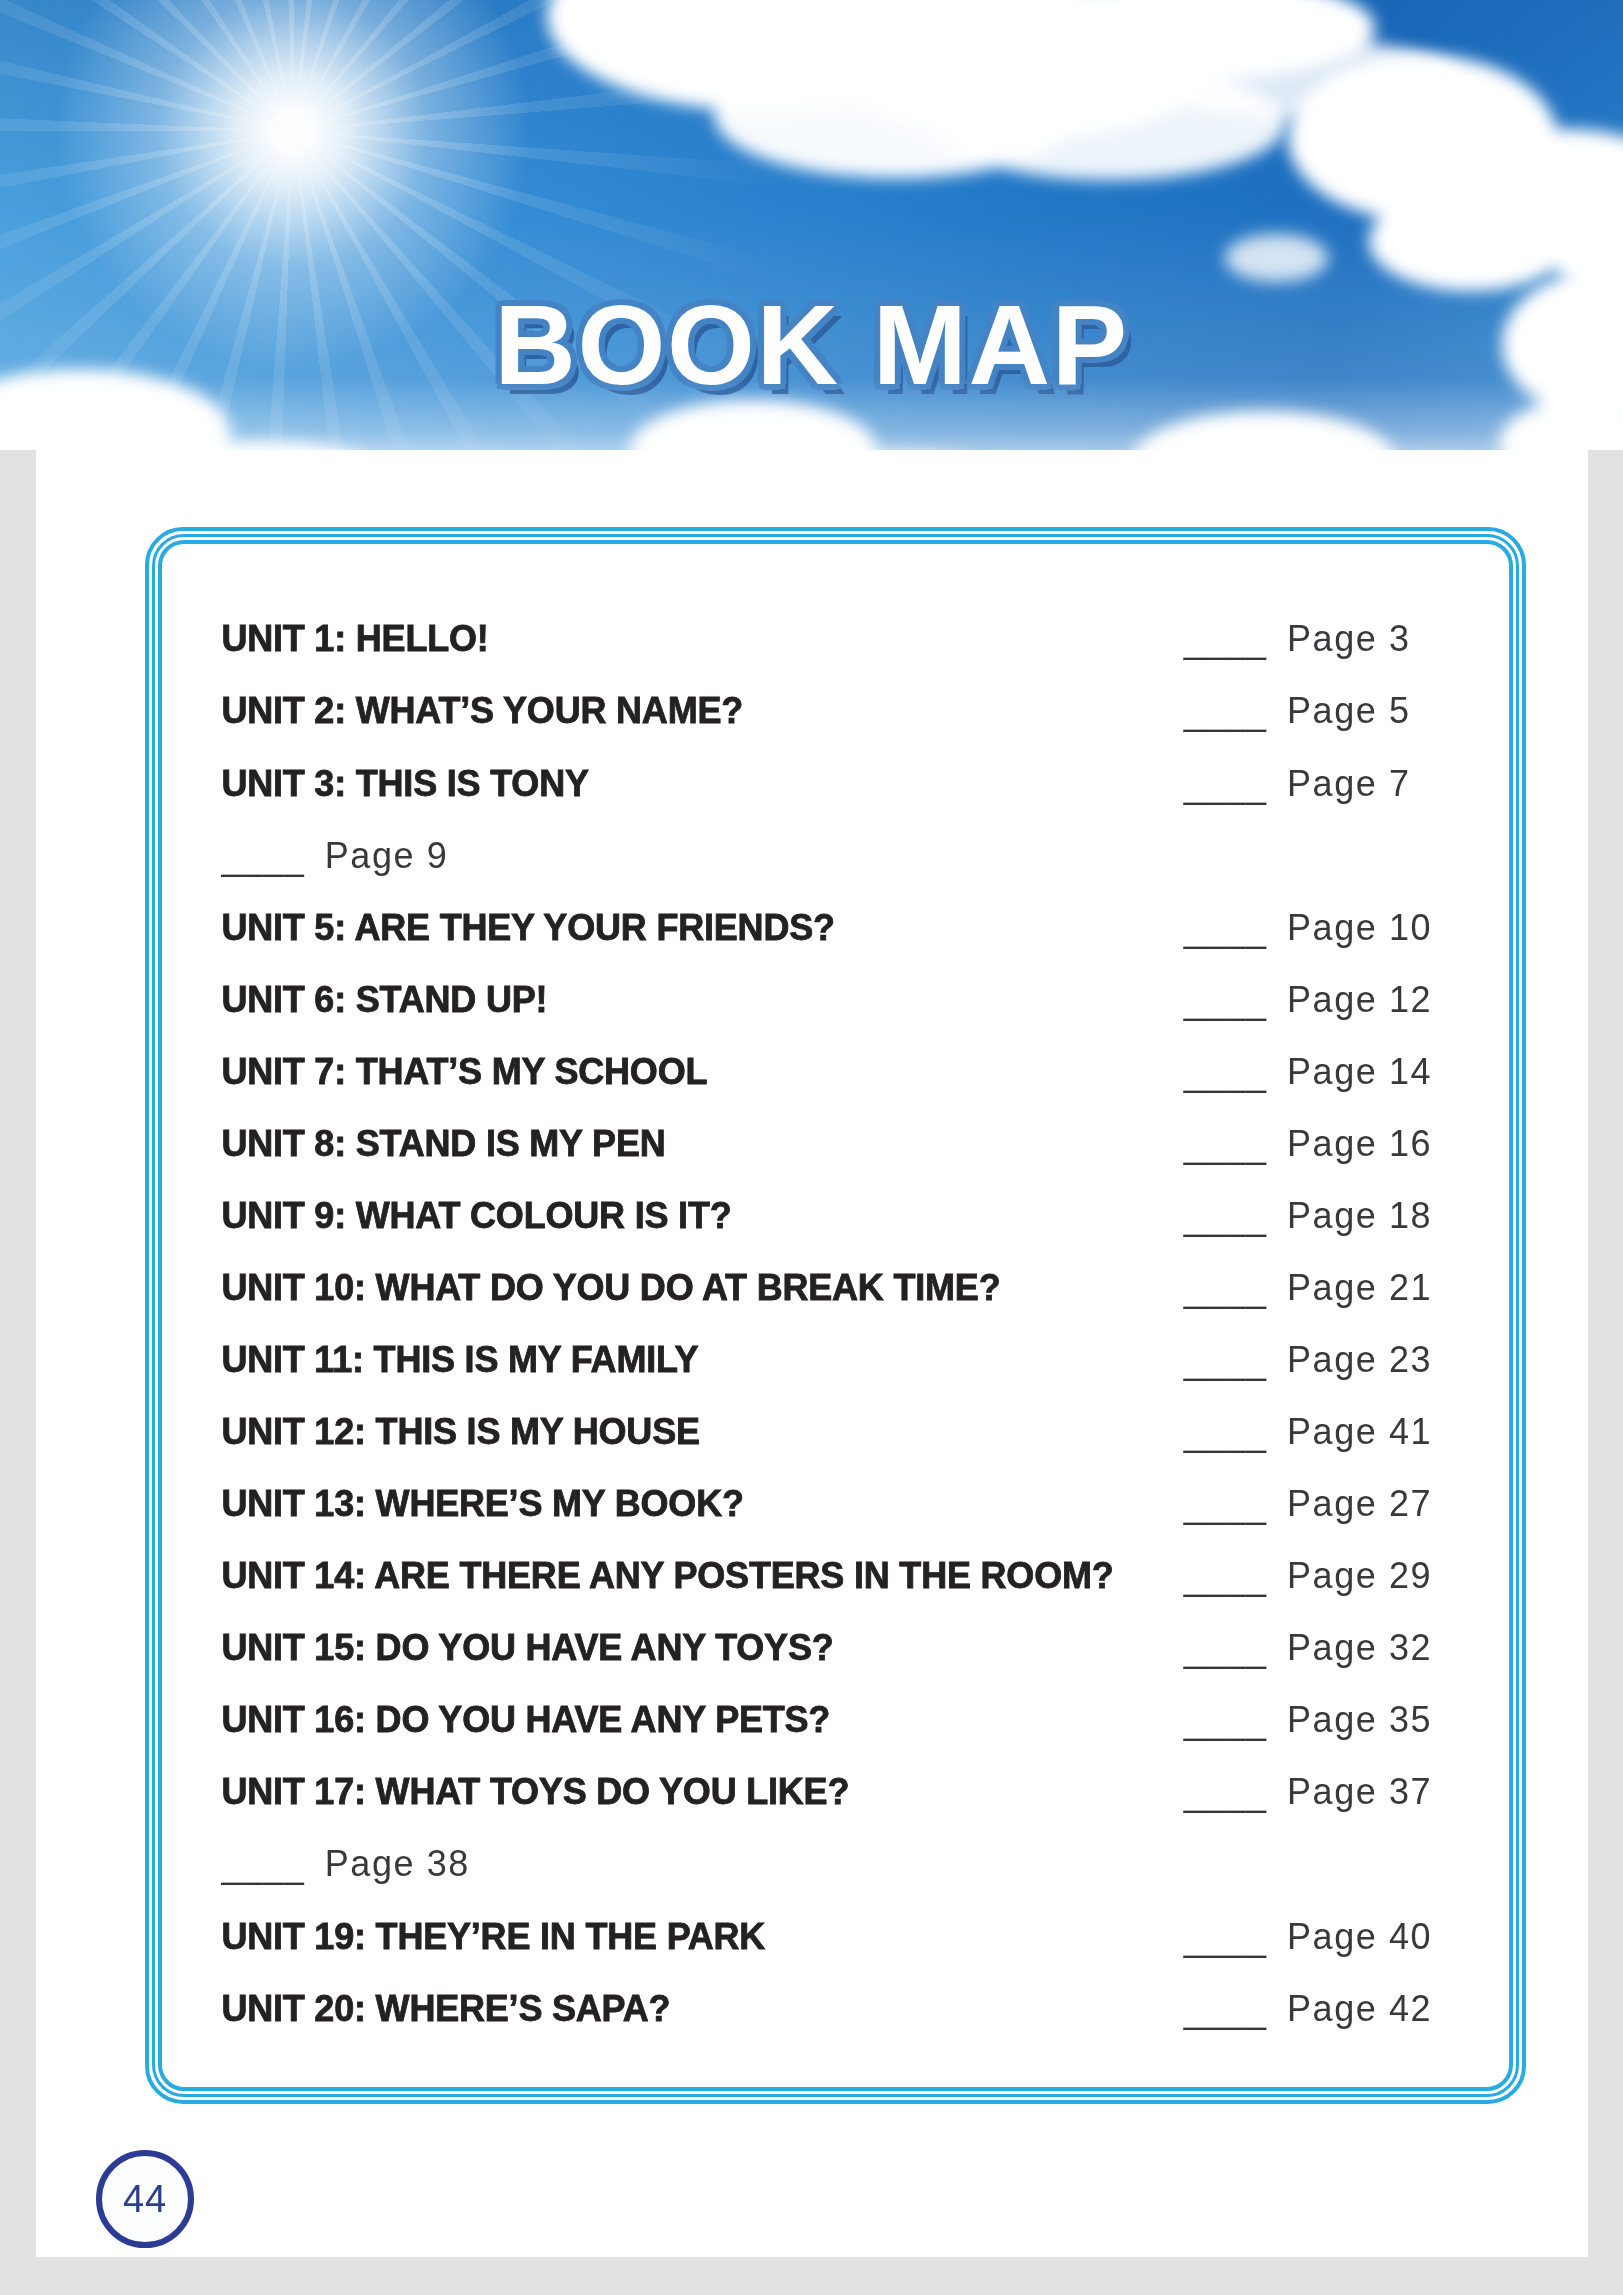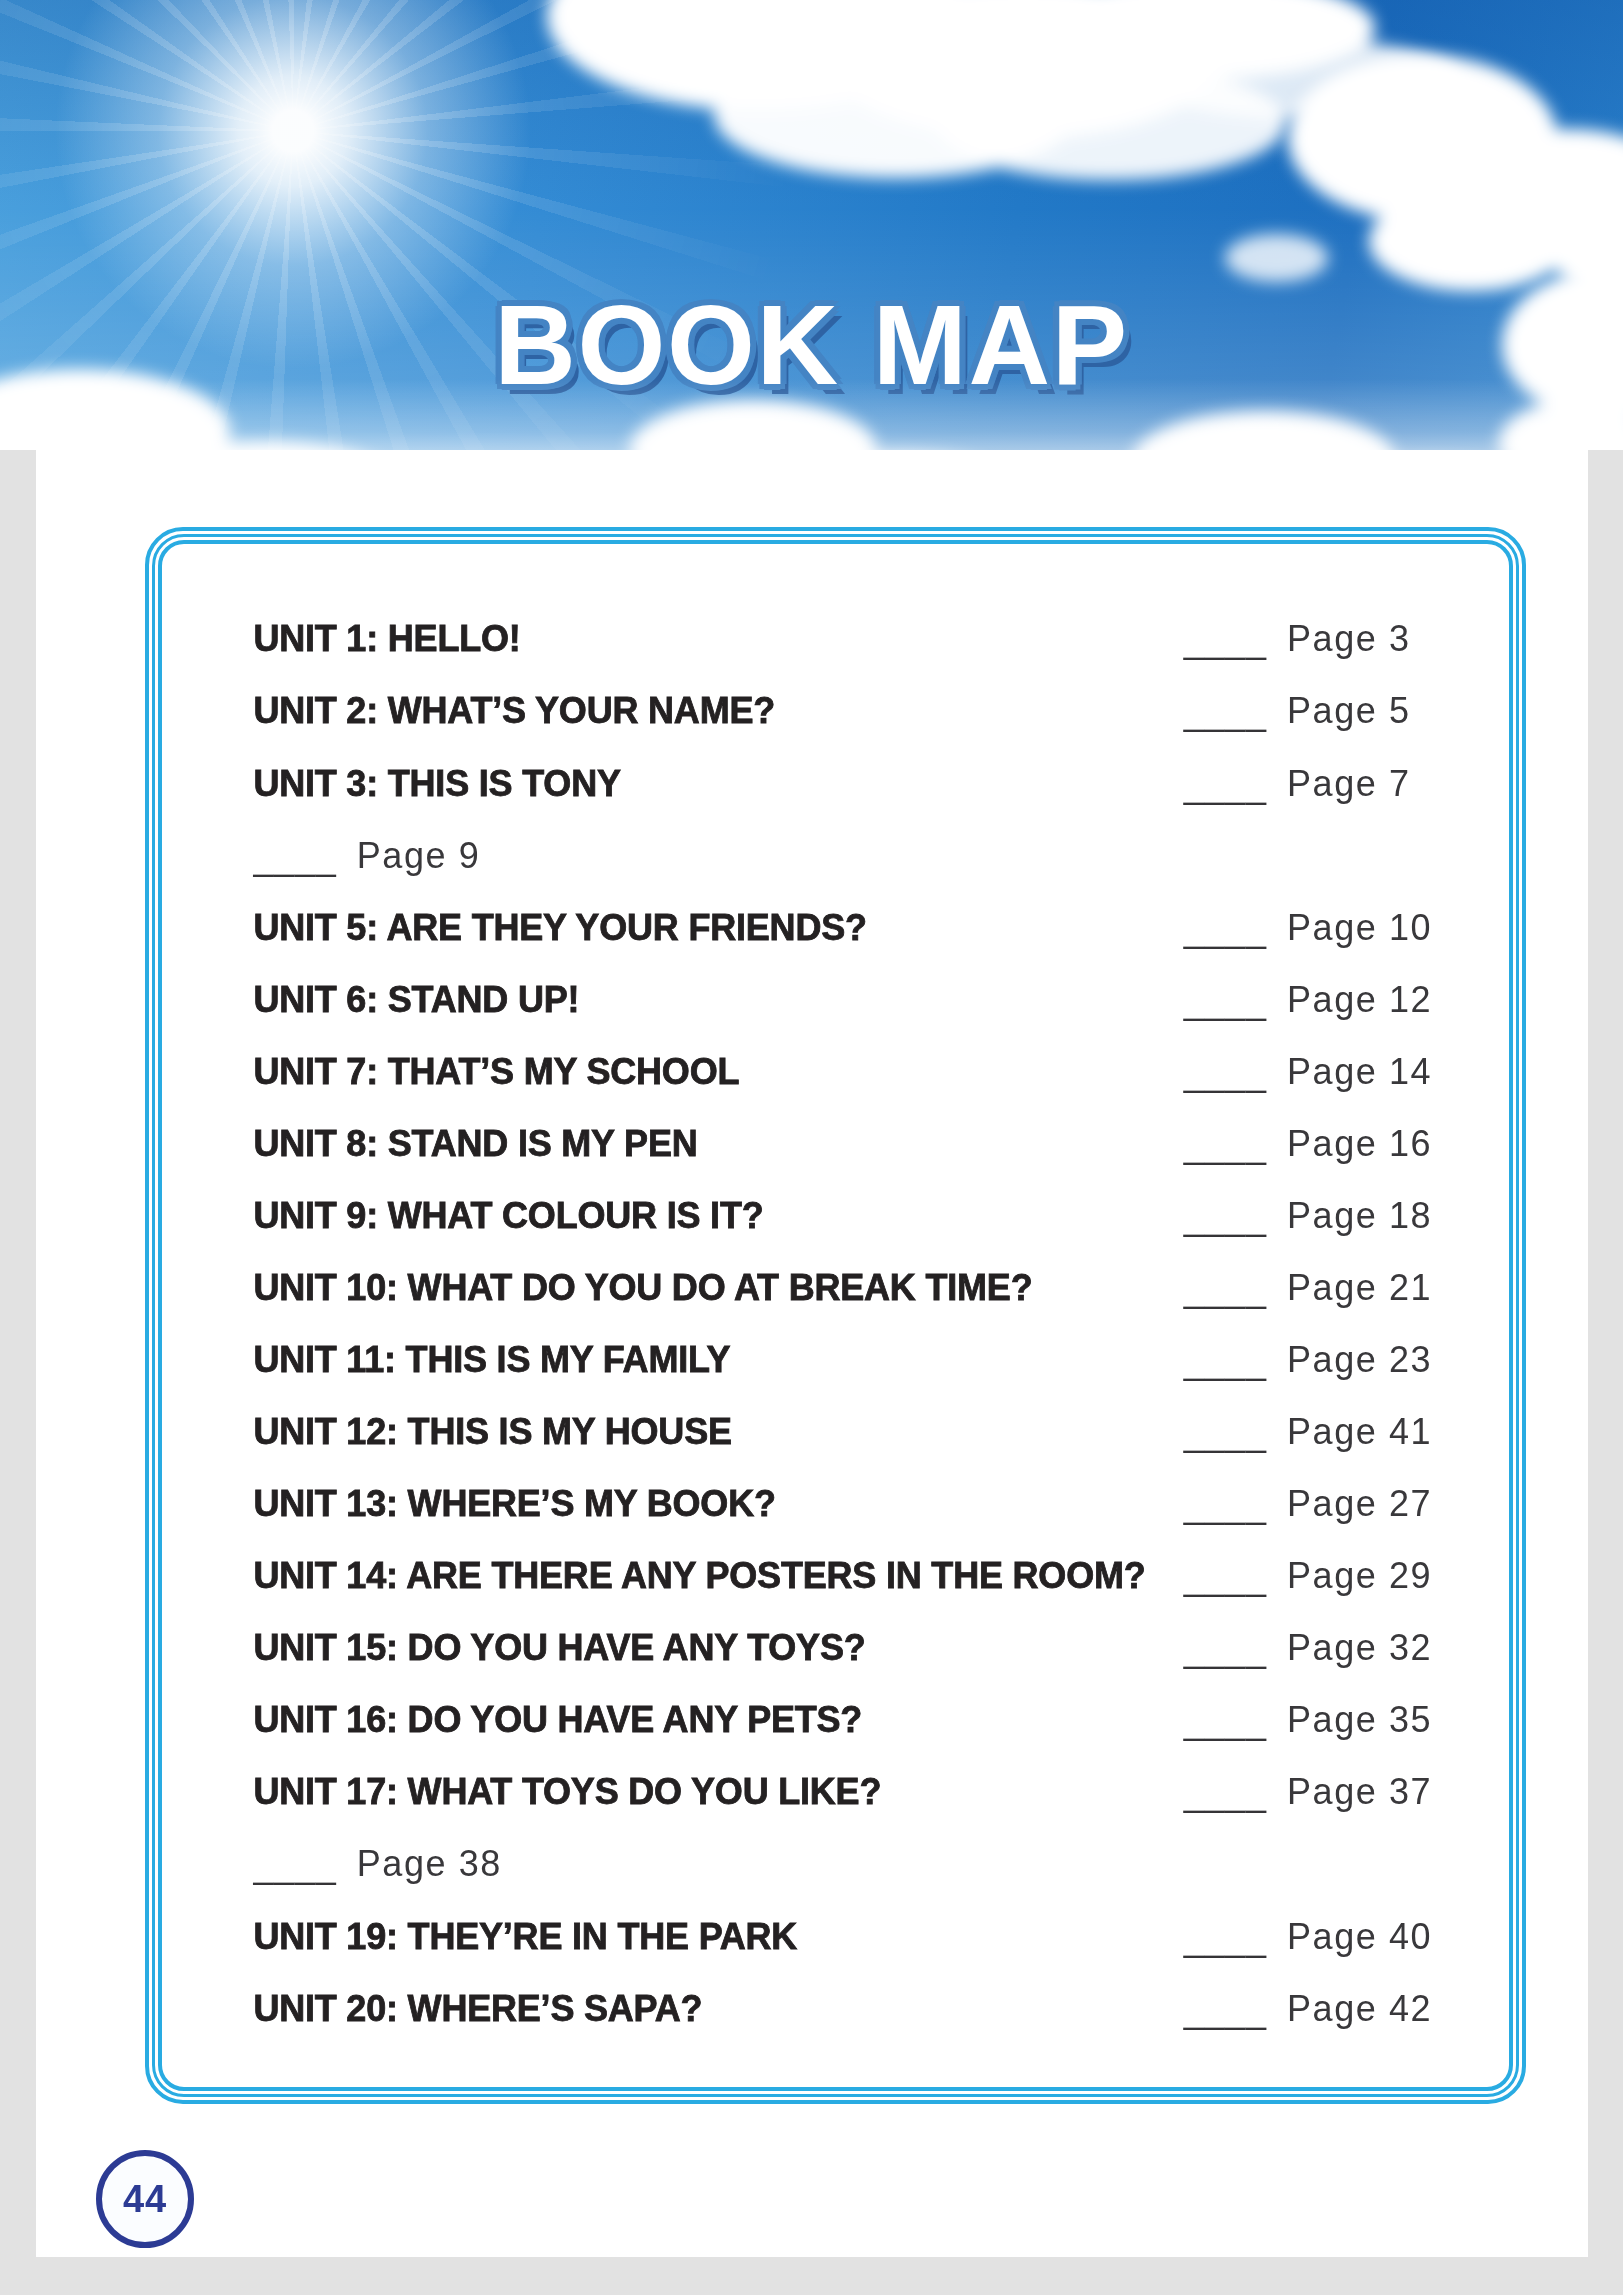--- a/index.html
+++ b/index.html
@@ -56,40 +56,40 @@
     text-align: right;
   }
   
   .sheet{position:absolute;left:36px;top:450px;width:1552px;height:1807px;background:#ffffff;}
   
   .frame-outer{
     position:absolute;left:145px;top:527px;width:1381px;height:1577px;box-sizing:border-box;
     border:4px solid #29abe2;border-radius:38px;padding:3.2px;background:#fff;
   }
   .frame-mid{width:100%;height:100%;box-sizing:border-box;border:3.2px solid #29abe2;border-radius:32px;padding:3.2px;}
-  .frame-inner{width:100%;height:100%;box-sizing:border-box;border:4px solid #29abe2;border-radius:26px;padding-left:32px;}
+  .frame-inner{width:100%;height:100%;box-sizing:border-box;border:4px solid #29abe2;border-radius:26px;}
   
   .toc{
     width:100%;height:100%;box-sizing:border-box;
     padding:76px 40px 59px 59px;
     display:flex;flex-direction:column;justify-content:space-between;
   }
   .toc-row{display:grid;grid-template-columns:1fr 285px;align-items:baseline;}
   .unit-title{
     font-size:36px;line-height:38px;font-weight:bold;color:#242122;
     letter-spacing:-0.2px;-webkit-text-stroke:0.8px #242122;white-space:nowrap;
   }
   .page-ref{font-size:36px;line-height:38px;color:#39383b;white-space:nowrap;letter-spacing:1.6px;}
   .leader{display:inline-block;transform:translateY(1.6px);letter-spacing:0.8px;margin-right:20px;color:#353437;}
   
   .badge{
     position:absolute;left:96px;top:2150px;width:86px;height:86px;
     border:6.3px solid #2c3b94;border-radius:50%;background:#fbfdff;
     display:flex;align-items:center;justify-content:center;
-    font-size:38px;font-weight:bold;color:#2c3b94;letter-spacing:0.8px;
+    font-size:38px;font-weight:normal;color:#2c3b94;letter-spacing:0.8px;
   }
 </style>
 </head>
 <body>
 
 <div class="sky">
   <div class="cloud c1"></div>
   <div class="cloud c2"></div>
   <div class="cloud c3"></div>
   <div class="cloud c4"></div>

